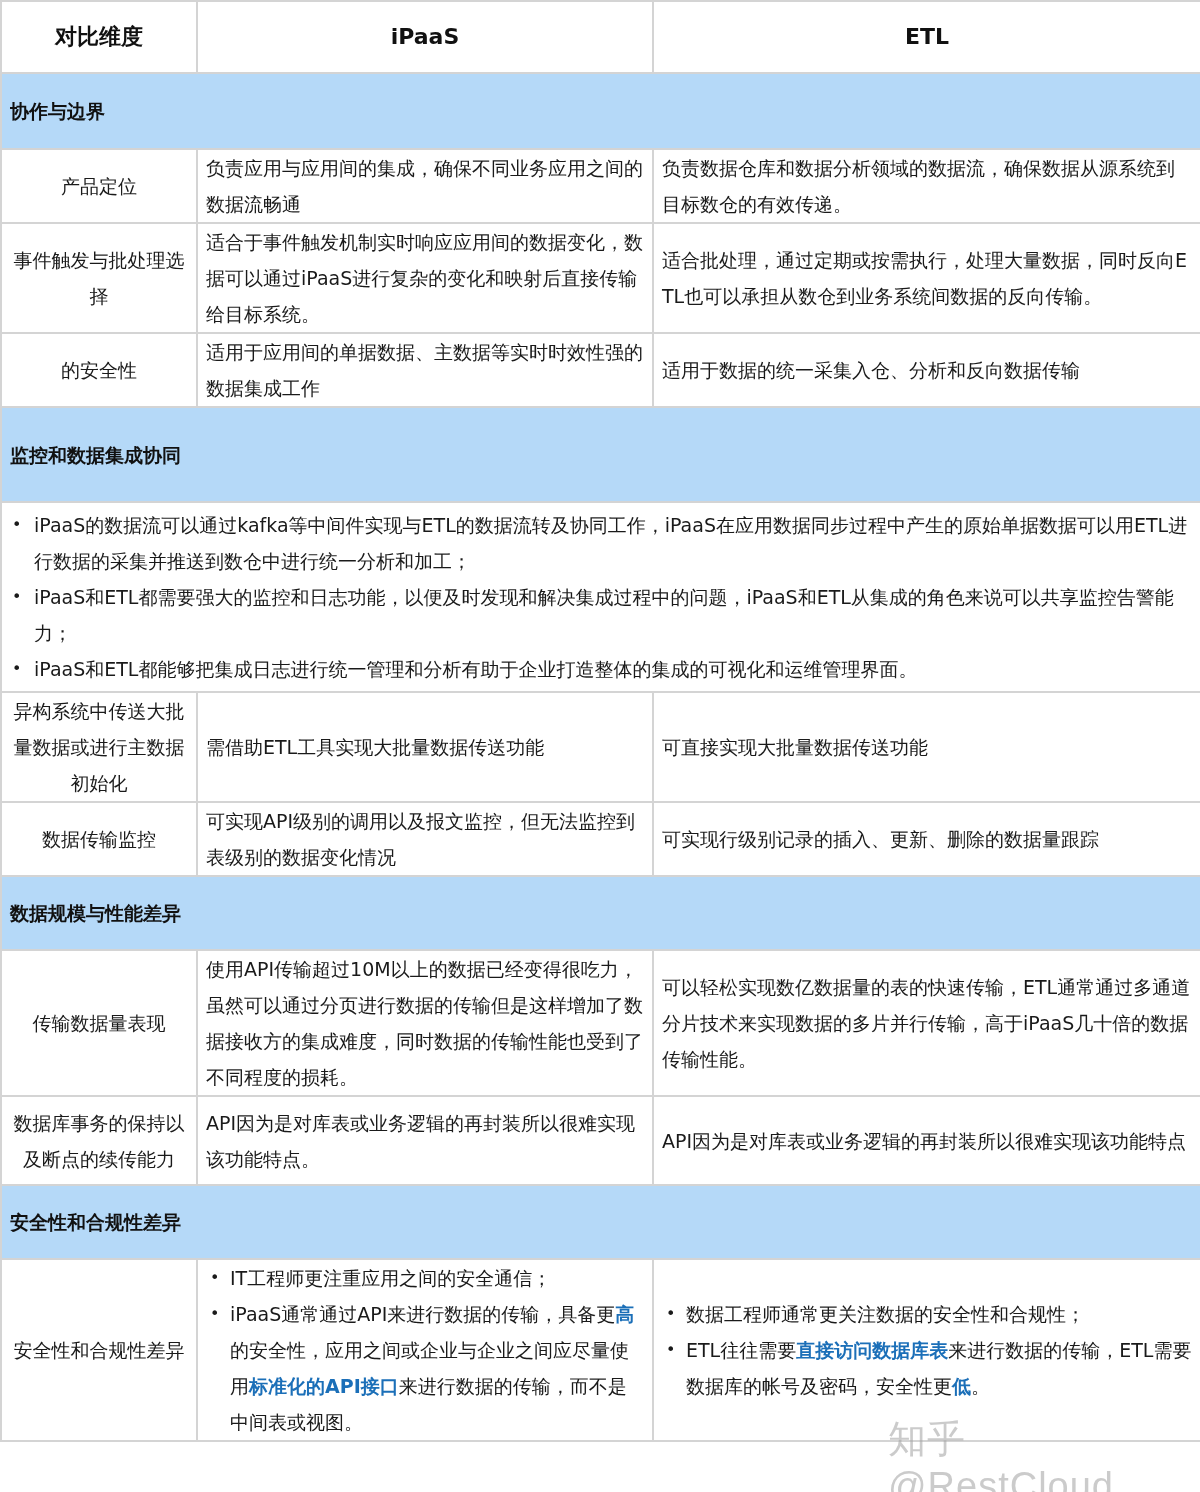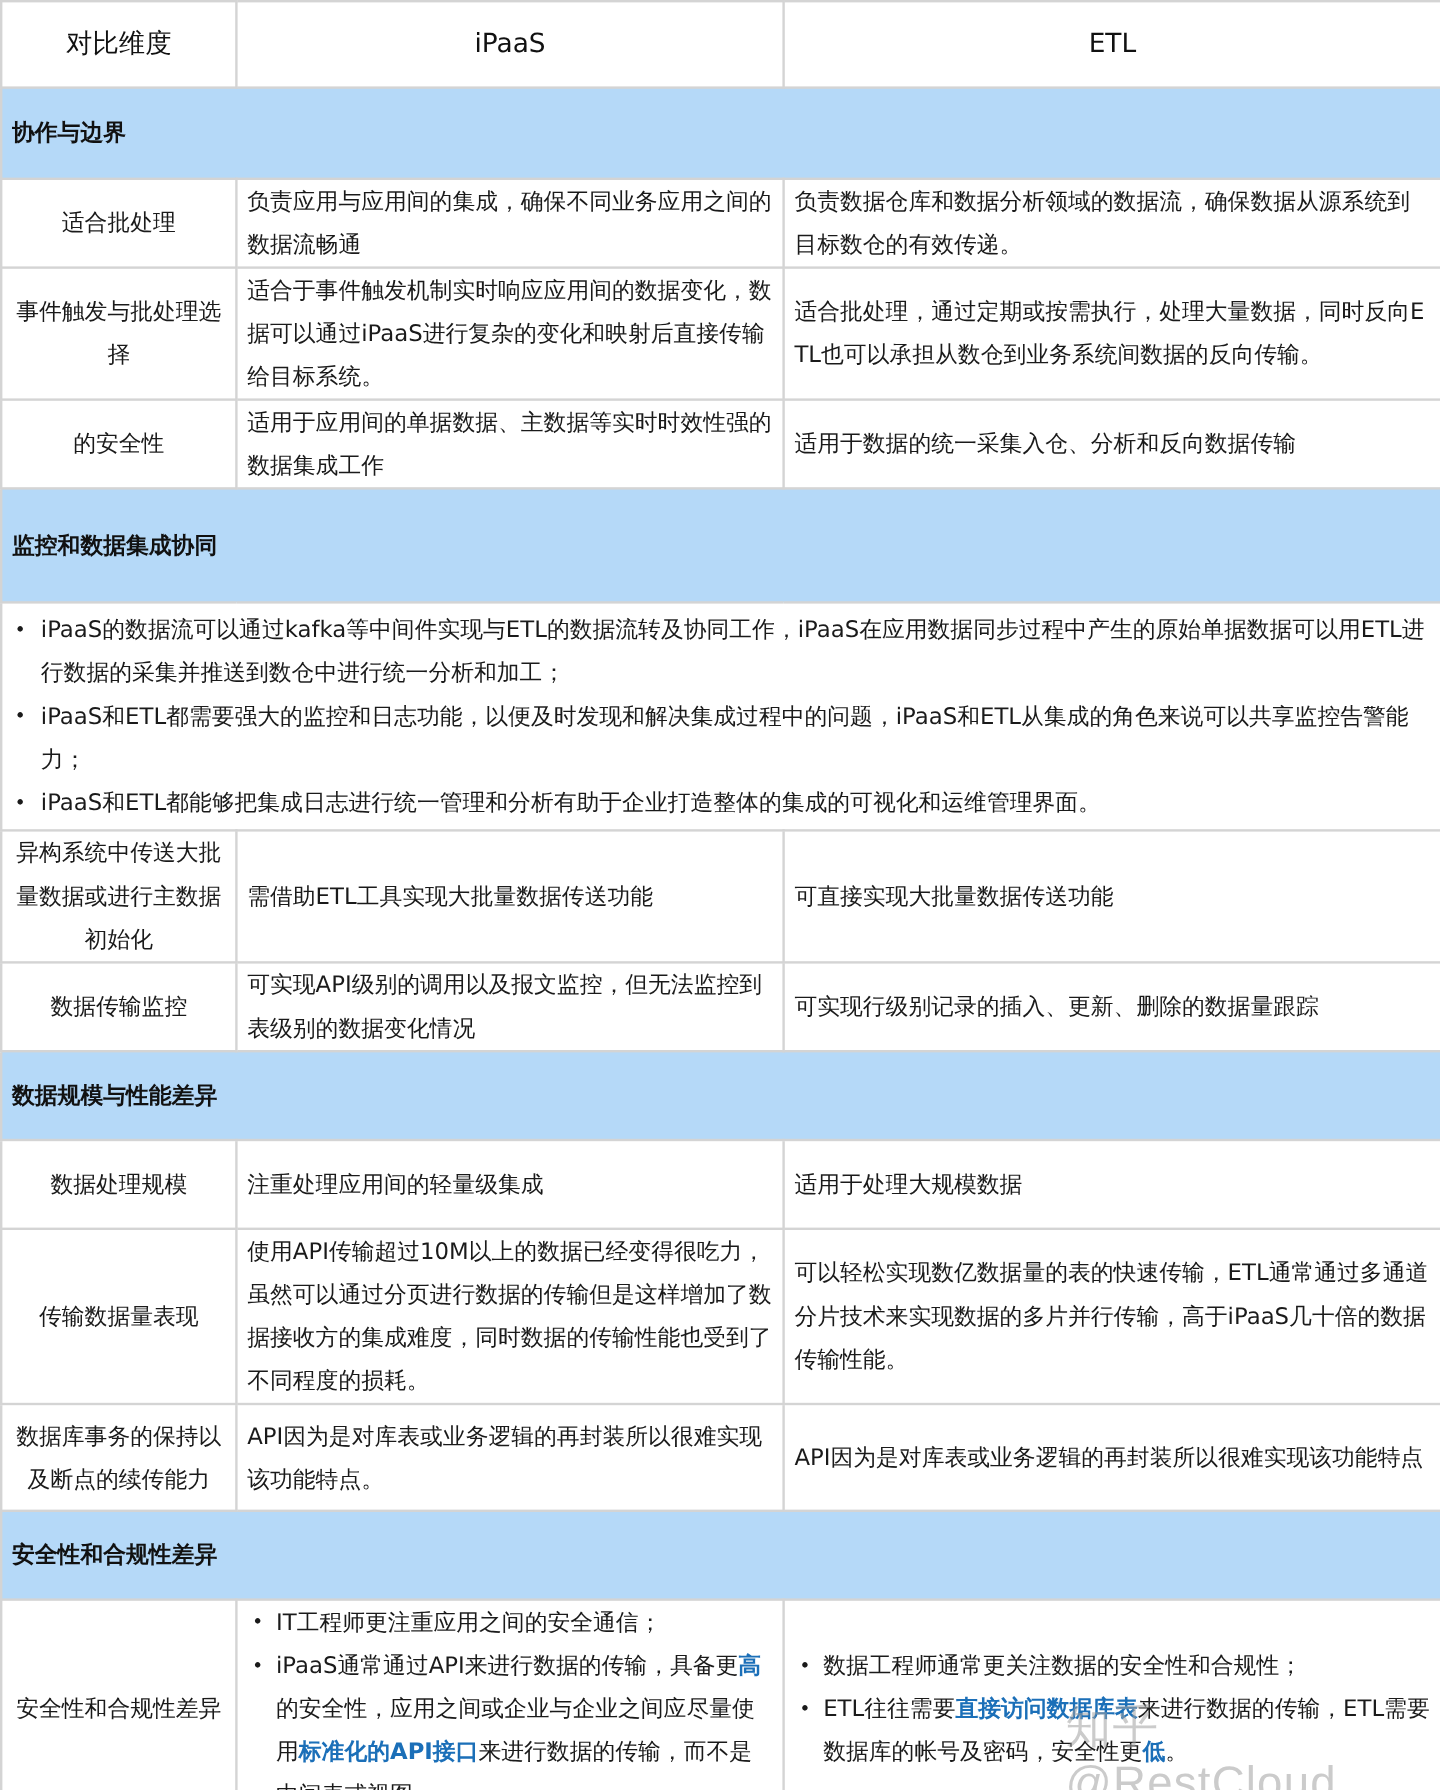--- a/index.html
+++ b/index.html
@@ -2,21 +2,21 @@
 <html><head>
 <meta charset="utf-8">
 <style>
   html, body { margin: 0; padding: 0; background: #ffffff; }
   body { width: 1200px; height: 1492px; overflow: hidden; position: relative;
          font-family: "DejaVu Sans", "Liberation Sans", sans-serif; color: #1a1a1a; }
   table { border-collapse: collapse; width: 1200px; table-layout: fixed; }
   col.c1 { width: 196px; } col.c2 { width: 456px; } col.c3 { width: 548px; }
   td, th { border: 2px solid #d4d4d4; padding: 0 8px; vertical-align: middle;
            font-size: 19px; line-height: 36px; font-weight: normal; word-break: break-all; }
-  th { font-weight: normal; font-size: 22px; text-align: center; height: 70px; color: #111; }
+  th { font-weight: bold; font-size: 22px; text-align: center; height: 70px; color: #111; }
   td.dim { text-align: center; padding: 0 6px; }
   td.section { background: #b5d9f8; font-weight: bold; font-size: 19px; color: #111; }
   td.full { padding: 4px 8px 4px 8px; }
   ul { margin: 0; padding: 0 0 0 24px; list-style: none; }
   ul li { position: relative; }
   ul li::before { content: "\2022"; position: absolute; left: -20px; top: 0; font-size: 16px; }
   ul.wide li::before { left: -22px; }
   .hl { color: #1b6fb8; font-weight: bold; }
   .watermark { position: absolute; left: 888px; top: 1414px; font-size: 38px; color: rgba(160,160,160,0.55);
                font-family: "Liberation Sans", sans-serif; letter-spacing: 1px; pointer-events: none; }
@@ -34,21 +34,21 @@
       <tr style="height:72px;">
     <th>对比维度</th>
     <th>iPaaS</th>
     <th>ETL</th>
   </tr>
 
   <tr style="height:76px;">
     <td colspan="3" class="section">协作与边界</td>
   </tr>
   <tr style="height:72px;">
-    <td class="dim">适合批处理</td>
+    <td class="dim">产品定位</td>
     <td>负责应用与应用间的集成，确保不同业务应用之间的数据流畅通</td>
     <td>负责数据仓库和数据分析领域的数据流，确保数据从源系统到目标数仓的有效传递。</td>
   </tr>
   <tr style="height:108px;">
     <td class="dim">事件触发与批处理选择</td>
     <td>适合于事件触发机制实时响应应用间的数据变化，数据可以通过iPaaS进行复杂的变化和映射后直接传输给目标系统。</td>
     <td>适合批处理，通过定期或按需执行，处理大量数据，同时反向ETL也可以承担从数仓到业务系统间数据的反向传输。</td>
   </tr>
   <tr style="height:72px;">
     <td class="dim">的安全性</td>
@@ -75,25 +75,20 @@
   </tr>
   <tr style="height:74px;">
     <td class="dim">数据传输监控</td>
     <td>可实现API级别的调用以及报文监控，但无法监控到表级别的数据变化情况</td>
     <td>可实现行级别记录的插入、更新、删除的数据量跟踪</td>
   </tr>
 
   <tr style="height:74px;margin-top:38px;">
     <td colspan="3" class="section">数据规模与性能差异</td>
   </tr>
-  <tr style="height:74px;">
-    <td class="dim">数据处理规模</td>
-    <td>注重处理应用间的轻量级集成</td>
-    <td>适用于处理大规模数据</td>
-  </tr>
   <tr style="height:144px;">
     <td class="dim">传输数据量表现</td>
     <td>使用API传输超过10M以上的数据已经变得很吃力，虽然可以通过分页进行数据的传输但是这样增加了数据接收方的集成难度，同时数据的传输性能也受到了不同程度的损耗。</td>
     <td>可以轻松实现数亿数据量的表的快速传输，ETL通常通过多通道分片技术来实现数据的多片并行传输，高于iPaaS几十倍的数据传输性能。</td>
   </tr>
   <tr style="height:89px;">
     <td class="dim">数据库事务的保持以及断点的续传能力</td>
     <td>API因为是对库表或业务逻辑的再封装所以很难实现该功能特点。</td>
     <td>API因为是对库表或业务逻辑的再封装所以很难实现该功能特点</td>
   </tr>

